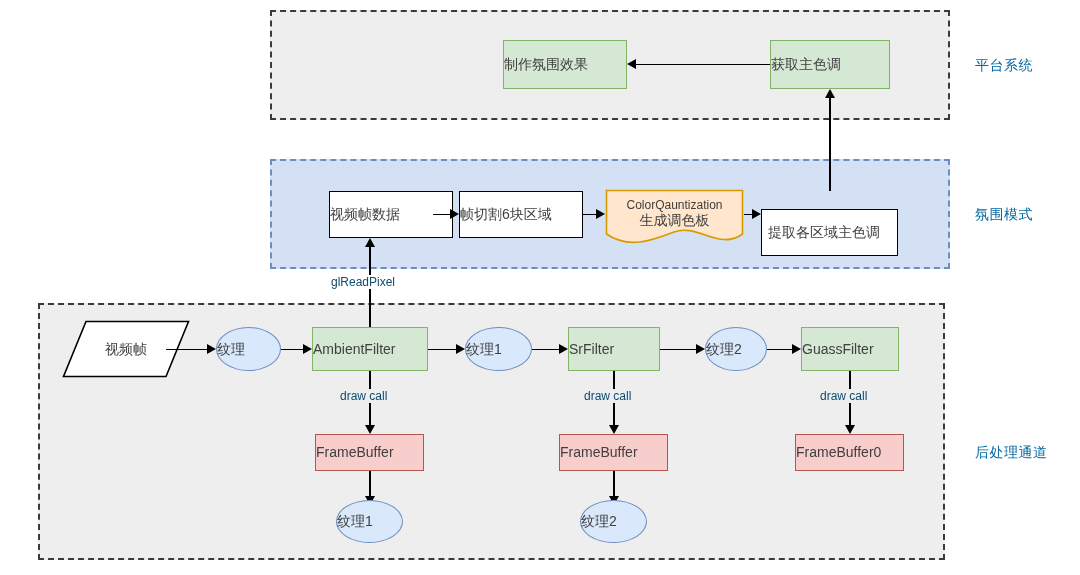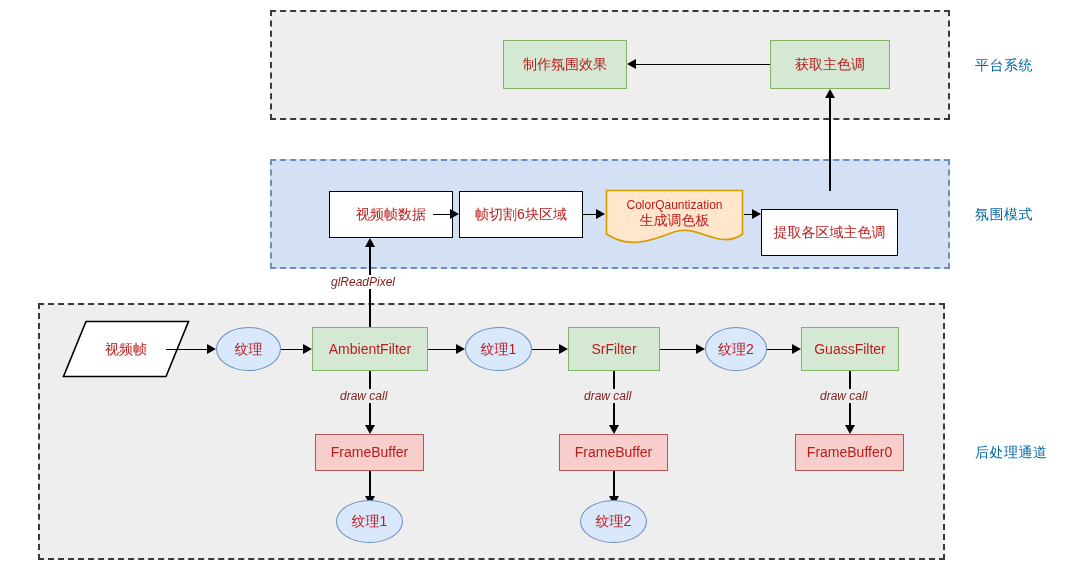--- a/index.html
+++ b/index.html
@@ -29,24 +29,24 @@
   .lane-caption{
     position:absolute;
     font-size:14px;color:#0369a1;
     white-space:nowrap;
     letter-spacing:.5px;
   }
 
   
   .node{
     position:absolute;box-sizing:border-box;
-    display:flex;align-items:center;justify-content:center;
+    display:flex;align-items:center;justify-content:flex-start;
     text-align:center;
     font-size:14px;line-height:1.15;
-    color:#b91c1c;
+    color:#404040;
   }
   .rect{border:1.6px solid #000;background:#fff;}
   .green{background:#d5e8d4;border:1.6px solid #82b366;}
   .red{background:#f8cecc;border:1.6px solid #b85450;}
   .ellipse{background:#dae8fc;border:1.6px solid #6c8ebf;border-radius:50%;}
   .para{background:transparent;border:none;}
   .para .para-inner{
     position:absolute;inset:0;
   }
   .para-label{position:relative;z-index:2;width:100%;}
@@ -61,23 +61,23 @@
   .edge-h{height:1.6px;}
   .edge-v{width:1.6px;}
   .arrow{position:absolute;width:0;height:0;}
   .arrow-r{border-left:9px solid #000;border-top:5.5px solid transparent;border-bottom:5.5px solid transparent;}
   .arrow-l{border-right:9px solid #000;border-top:5.5px solid transparent;border-bottom:5.5px solid transparent;}
   .arrow-u{border-bottom:9px solid #000;border-left:5.5px solid transparent;border-right:5.5px solid transparent;}
   .arrow-d{border-top:9px solid #000;border-left:5.5px solid transparent;border-right:5.5px solid transparent;}
 
   .edge-label{
     position:absolute;
-    font-size:12px;color:#7f1d1d;
+    font-size:12px;color:#0c4a6e;
     background:#ffffff;
-    padding:0 2px;white-space:nowrap;font-style:italic;
+    padding:0 2px;white-space:nowrap;
   }
   .edge-label.on-grey{background:#eeeeee;}
 </style>
 </head>
 <body>
 
 <div id="canvas">
 
   <div class="lane lane-platform"></div>
   <div class="lane-caption" style="left:975px;top:57px;">平台系统</div>

